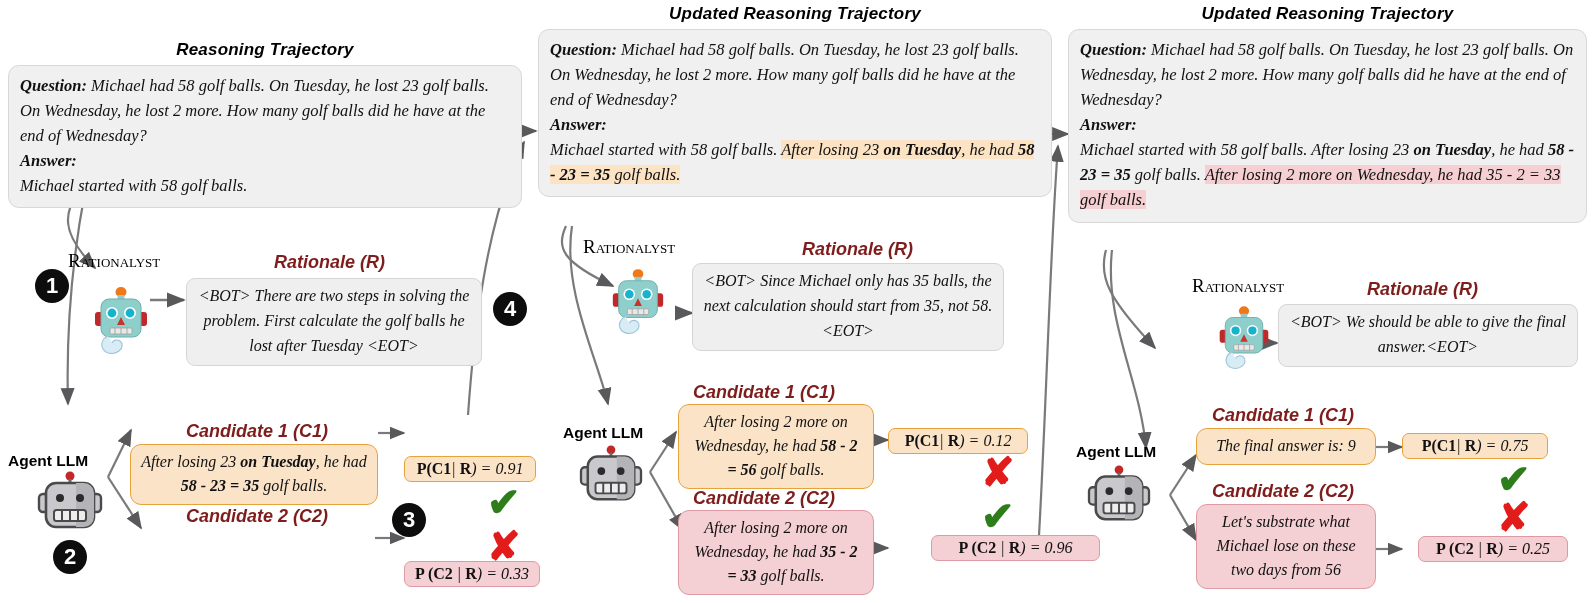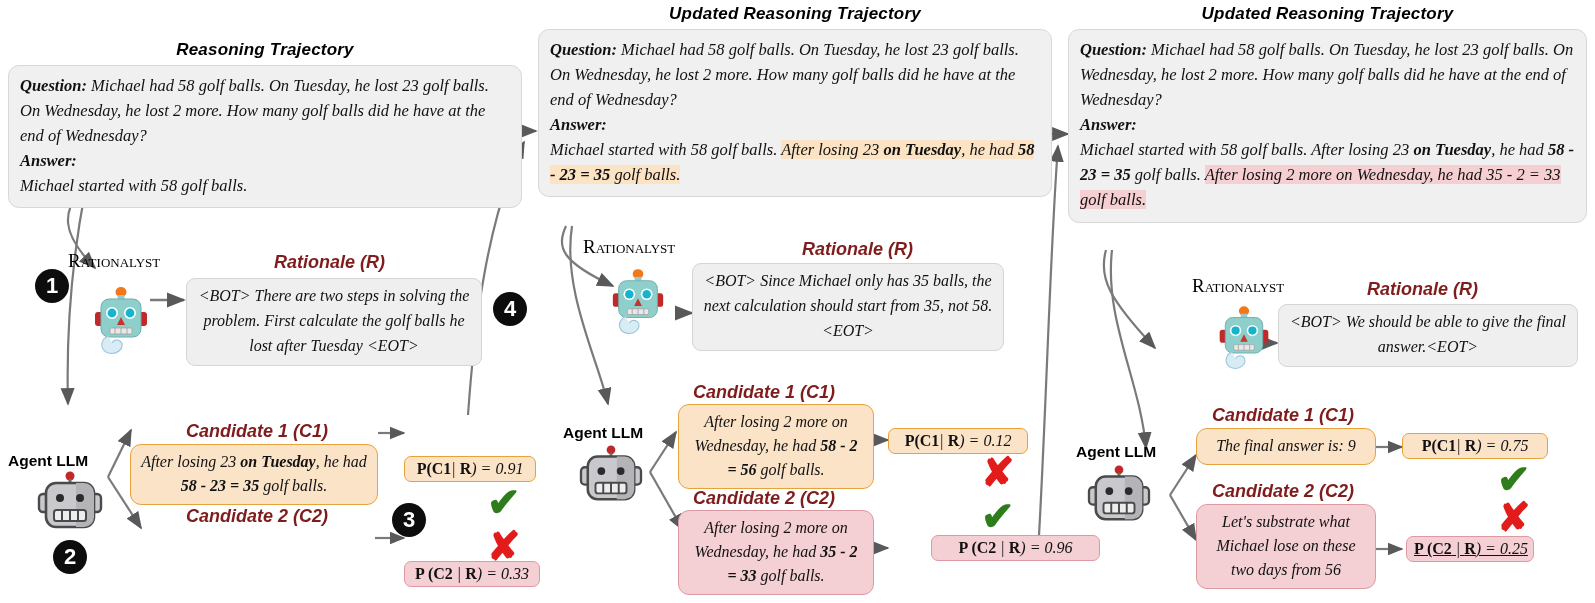--- a/index.html
+++ b/index.html
@@ -331,17 +331,17 @@
 
   <div class="sect-label" style="left:152px;top:405px;">Candidate 1 (C1)</div>
   <div class="cand-box orange" style="left:136px;top:428px;width:180px;">The final answer is: 9</div>
   <div class="prob-box orange" style="left:342px;top:433px;width:146px;">
     <b>P(C1</b>| <b>R</b>) = 0.75
   </div>
   <div class="mark check" style="left:437px;top:459px;">✔</div>
 
   <div class="sect-label" style="left:152px;top:481px;">Candidate 2 (C2)</div>
   <div class="cand-box pink" style="left:136px;top:504px;width:180px;">Let's substrate what Michael lose on these two days from 56</div>
-  <div class="prob-box pink" style="left:346px;top:536px;width:128px;text-decoration:underline;">
+  <div class="prob-box pink" style="left:358px;top:536px;width:150px;">
     <b>P (C2</b> | <b>R</b>) = 0.25
   </div>
   <div class="mark cross" style="left:437px;top:497px;">✘</div>
 </div>
 
 </body></html>

